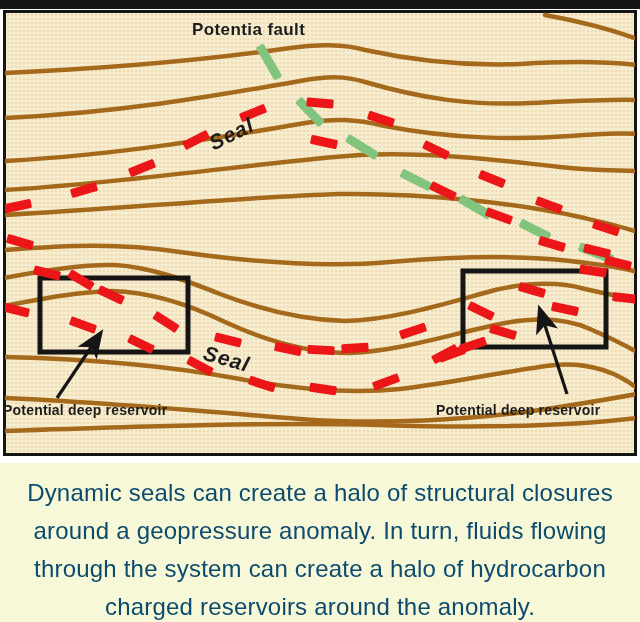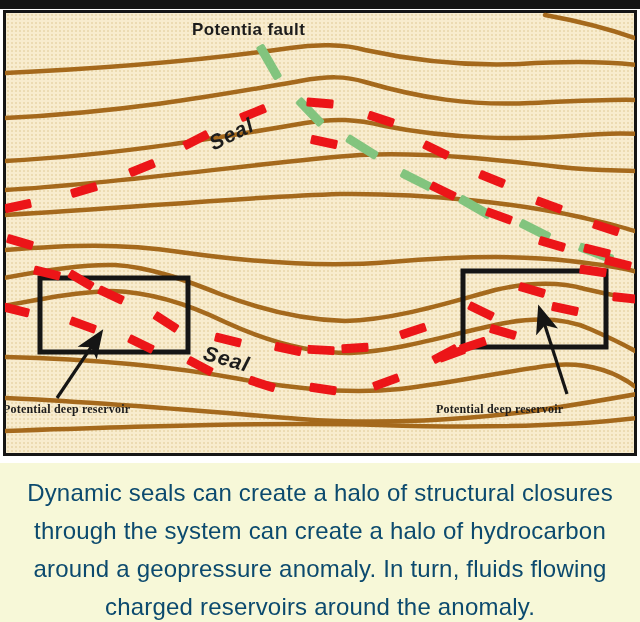--- a/index.html
+++ b/index.html
@@ -18,21 +18,21 @@
   .canvas{position:absolute;left:0;top:0;width:640px;height:622px;}
   .dlabel{
     position:absolute;color:#1c1c1c;font-weight:bold;font-size:16px;
     letter-spacing:0.4px;white-space:nowrap;z-index:5;
   }
   .lbl-fault{left:192px;top:20px;font-size:17px;}
   .lbl-bedding{left:505px;top:82px;}
   .lbl-seal{font-style:italic;font-size:21px;letter-spacing:1px;}
   .lbl-seal-upper{left:208px;top:122px;transform:rotate(-26deg);}
   .lbl-seal-lower{left:203px;top:347px;transform:rotate(16deg);}
-  .lbl-res{font-size:12px;letter-spacing:0.2px;font-family:Liberation Serif, serif;}
+  .lbl-res{font-size:14px;letter-spacing:0.2px;}
   .lbl-res-left{left:3px;top:402px;}
   .lbl-res-right{left:436px;top:402px;}
   .caption{
     position:absolute;left:0;top:463px;width:640px;height:159px;
     background:#f7f8d8;text-align:center;color:#0c4a6e;
     padding-top:11px;box-sizing:border-box;
   }
   .caption .line{font-size:24px;line-height:38px;letter-spacing:0.2px;}
 </style>
 </head>
@@ -129,18 +129,18 @@
   <div class="dlabel lbl-seal lbl-seal-upper">Seal</div>
 
   <div class="dlabel lbl-seal lbl-seal-lower">Seal</div>
 
   <div class="dlabel lbl-res lbl-res-left">Potential deep reservoir</div>
 
   <div class="dlabel lbl-res lbl-res-right">Potential deep reservoir</div>
 
   <div class="caption">
     <div class="line">Dynamic seals can create a halo of structural closures</div>
+    <div class="line">around a geopressure anomaly. In turn, fluids flowing</div>
     <div class="line">through the system can create a halo of hydrocarbon</div>
-    <div class="line">around a geopressure anomaly. In turn, fluids flowing</div>
     <div class="line">charged reservoirs around the anomaly.</div>
   </div>
 
 </div>
 
 </body></html>

